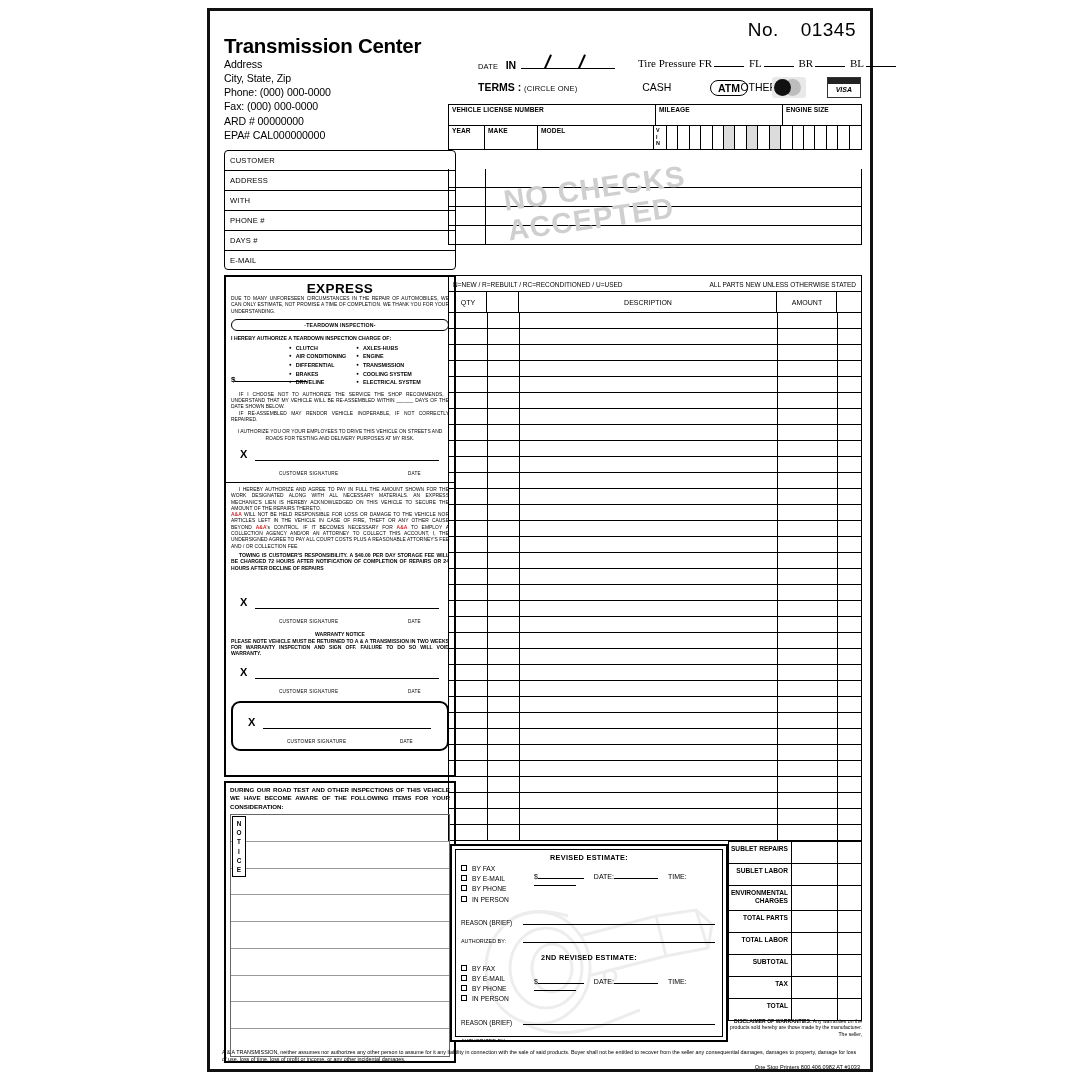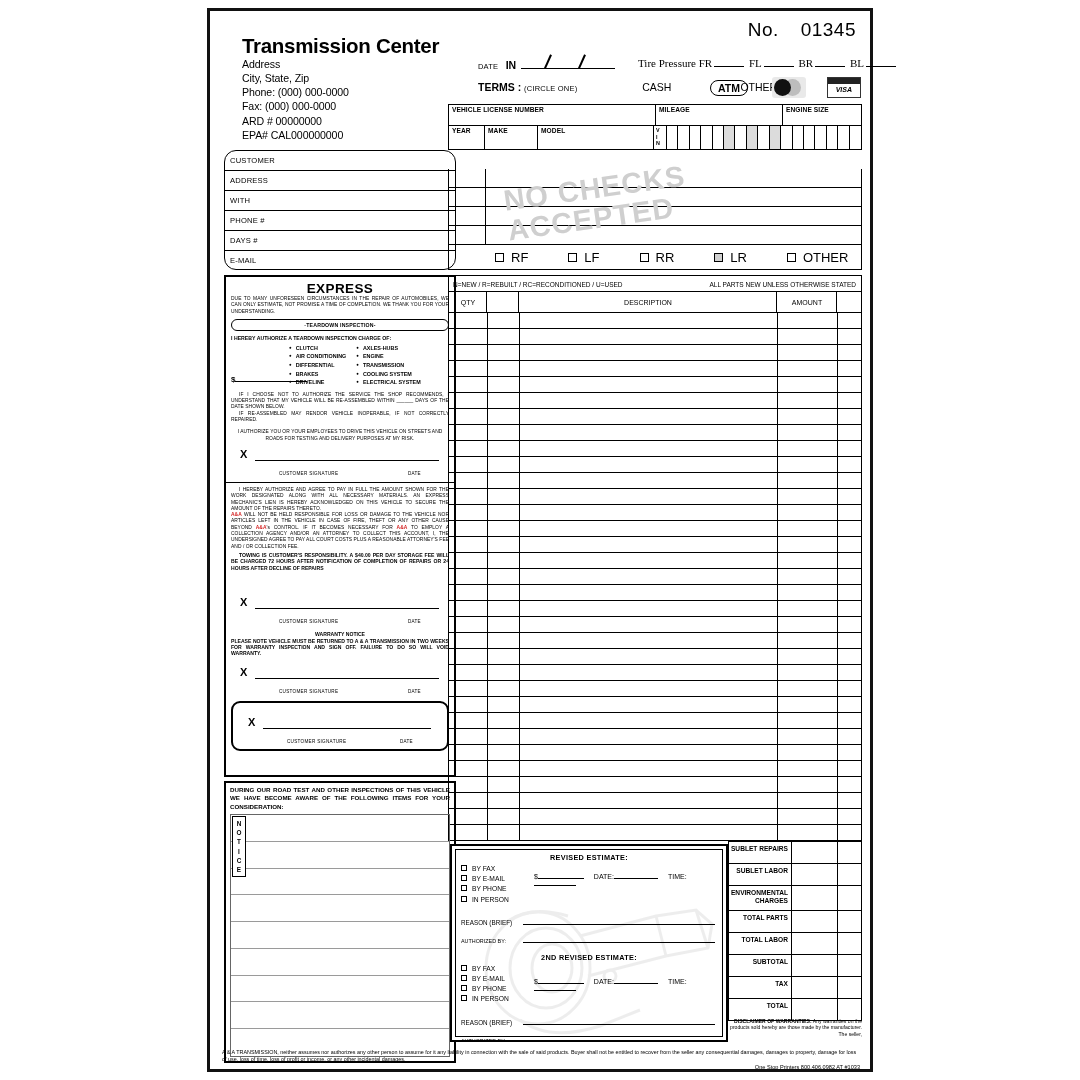--- a/index.html
+++ b/index.html
@@ -21,21 +21,21 @@
     background: #fff;
   }
   
   .no-line {
     position: absolute; right: 14px; top: 8px;
     font-size: 19px; letter-spacing: 0.5px;
   }
   .no-line .num { margin-left: 16px; font-weight: 400; }
 
   .biz {
-    position: absolute; left: 32px; top: 24px; width: 230px;
+    position: absolute; left: 14px; top: 24px; width: 230px;
   }
   .biz h1 { font-size: 20.5px; font-weight: bold; letter-spacing: -0.3px; line-height: 1.05; }
   .biz p { font-size: 10.6px; line-height: 1.35; letter-spacing: -0.1px; }
 
   
   .dateblk { position: absolute; left: 268px; top: 44px; width: 200px; }
   .lbl-sm { font-size: 7.5px; letter-spacing: 0.2px; }
   .lbl-b { font-size: 10.5px; font-weight: bold; }
   .slash { position: relative; display:inline-block; width:94px; height:13px; }
   .slash:before, .slash:after {
@@ -63,21 +63,21 @@
   .mc .c2 { left:12px; background:#bdbdbd; }
   .visa { display:inline-block; width:34px; height:21px; margin-left:16px; vertical-align:middle;
           background:#fff; border:1.4px solid #333; position:relative; }
   .visa:before { content:""; position:absolute; left:0; right:0; top:0; height:6px; background:#222; }
   .visa span { position:absolute; left:0; right:0; top:8px; text-align:center;
                font-size:7px; font-weight:bold; font-style:italic; }
   .cap { font-size: 6.6px; font-weight: bold; letter-spacing: 0.1px; padding: 1px 0 0 3px; }
 
   
   .cust { position:absolute; left:14px; top:139px; width:232px; height:120px;
-          border:1.5px solid #000; border-radius:12px; overflow:hidden; }
+          border:1.5px solid #000; border-radius:4px; overflow:hidden; }
   .cust div { height:20px; border-bottom:1.4px solid #000; font-size:7.6px;
               padding:5px 0 0 5px; letter-spacing:0.2px; }
   .cust div:last-child { border-bottom:none; }
 
   
   .vehrow { position:absolute; left:238px; top:93px; width:414px; height:22px;
             border:1.5px solid #000; }
   .vehrow .c { position:absolute; top:0; bottom:0; border-right:1.4px solid #000; }
   .veh2 { position:absolute; left:238px; top:115px; width:414px; height:24px;
           border:1.5px solid #000; border-top:none; }
@@ -304,42 +304,20 @@
   <div class="cscgrid">
     <div class="r"></div>
     <div class="r"></div>
     <div class="r"></div>
     <div class="r"></div>
   </div>
 
   <div class="wm">NO CHECKS
 ACCEPTED</div>
 
-  <div class="wheels">
-    <span class="w">
-          <i class="cb"></i>
-          <span>RF</span>
-        </span>
-    <span class="w">
-          <i class="cb"></i>
-          <span>LF</span>
-        </span>
-    <span class="w">
-          <i class="cb"></i>
-          <span>RR</span>
-        </span>
-    <span class="w">
-          <i class="cb sh"></i>
-          <span>LR</span>
-        </span>
-    <span class="w">
-          <i class="cb"></i>
-          <span>OTHER</span>
-        </span>
-  </div>
 
   <div class="ptnote">
     <span class="l">N=NEW  /  R=REBUILT  /  RC=RECONDITIONED  /  U=USED</span>
     <span class="r">ALL PARTS NEW UNLESS OTHERWISE STATED</span>
   </div>
   <div class="pthead">
     <div class="c" style="left:0;width:38px"></div>
     <div class="c" style="left:38px;width:32px"></div>
     <div class="c" style="left:70px;width:258px"></div>
     <div class="c" style="left:328px;width:60px"></div>

